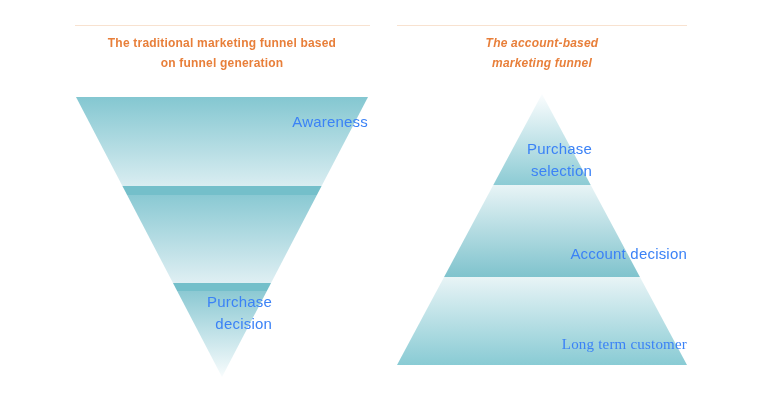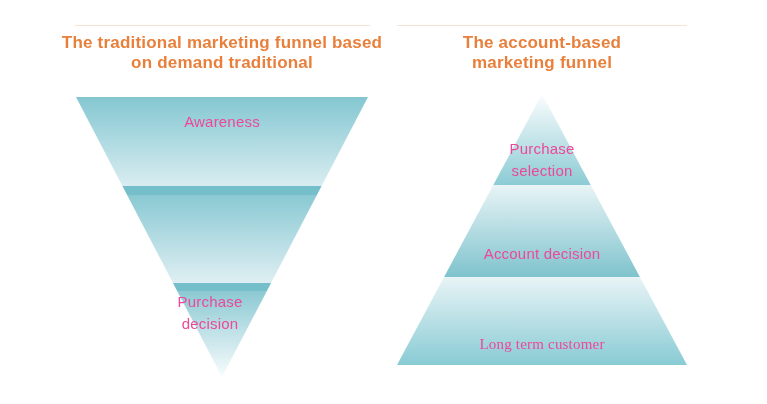--- a/index.html
+++ b/index.html
@@ -26,26 +26,26 @@
   .rule-left  { left: 75px;  width: 295px; }
   .rule-right { left: 397px; width: 290px; }
 
   
   .title {
     position: absolute;
     top: 33px;
     text-align: center;
     color: #e87f3a;
     font-weight: bold;
-    font-size: 17px;
+    font-size: 12px;
     line-height: 20px;
     letter-spacing: 0.2px;
   }
   .title-left  { left: 42px;  width: 360px; }
-  .title-right { left: 392px; width: 300px; }
+  .title-right { left: 392px; width: 300px; font-style: italic; }
 
   
   .funnel-wrap {
     position: absolute;
     left: 76px;
     top: 97px;
     width: 292px;
     height: 280px;
   }
   .funnel-clip {
@@ -72,42 +72,42 @@
     inset: 0;
     clip-path: polygon(50% 0, 100% 100%, 0 100%);
   }
   .p-sec1 { height: 91px; background: linear-gradient(#fbfdfe, #8ccbd4); }
   .p-sec2 { height: 92px; background: linear-gradient(#e8f4f6, #7fc3cd); }
   .p-sec3 { height: 88px; background: linear-gradient(#e8f4f6, #89cbd4); }
 
   
   .stage-label {
     position: absolute;
-    text-align: center;
-    color: #ec4899;
+    text-align: right;
+    color: #3b82f6;
     font-size: 15px;
     line-height: 22px;
     letter-spacing: 0.2px;
   }
   .lbl-awareness     { left: 0;    top: 14px;  width: 100%; }
   .lbl-consideration { left: 0;    top: 107px; width: 100%; }
-  .lbl-purchase      { left: 84px; top: 194px; width: 100px; }
+  .lbl-purchase      { left: 96px; top: 194px; width: 100px; }
   .lbl-selection     { left: 95px; top: 44px;  width: 100px; }
   .lbl-nurture       { left: 0;    top: 149px; width: 100%; }
   .lbl-longterm      { left: 0;    top: 239px; width: 100%; font-family: Liberation Serif, serif; }
 </style>
 </head>
 <body>
 
 <div class="canvas">
 
   <div class="rule rule-left"></div>
   <div class="title title-left">
     <div>The traditional marketing funnel based</div>
-    <div>on demand traditional</div>
+    <div>on funnel generation</div>
   </div>
 
   <div class="funnel-wrap">
     <div class="funnel-clip">
       <div class="f-sec1"></div>
       <div class="f-divider"></div>
       <div class="f-sec2"></div>
       <div class="f-divider2"></div>
       <div class="f-sec3"></div>
     </div>

